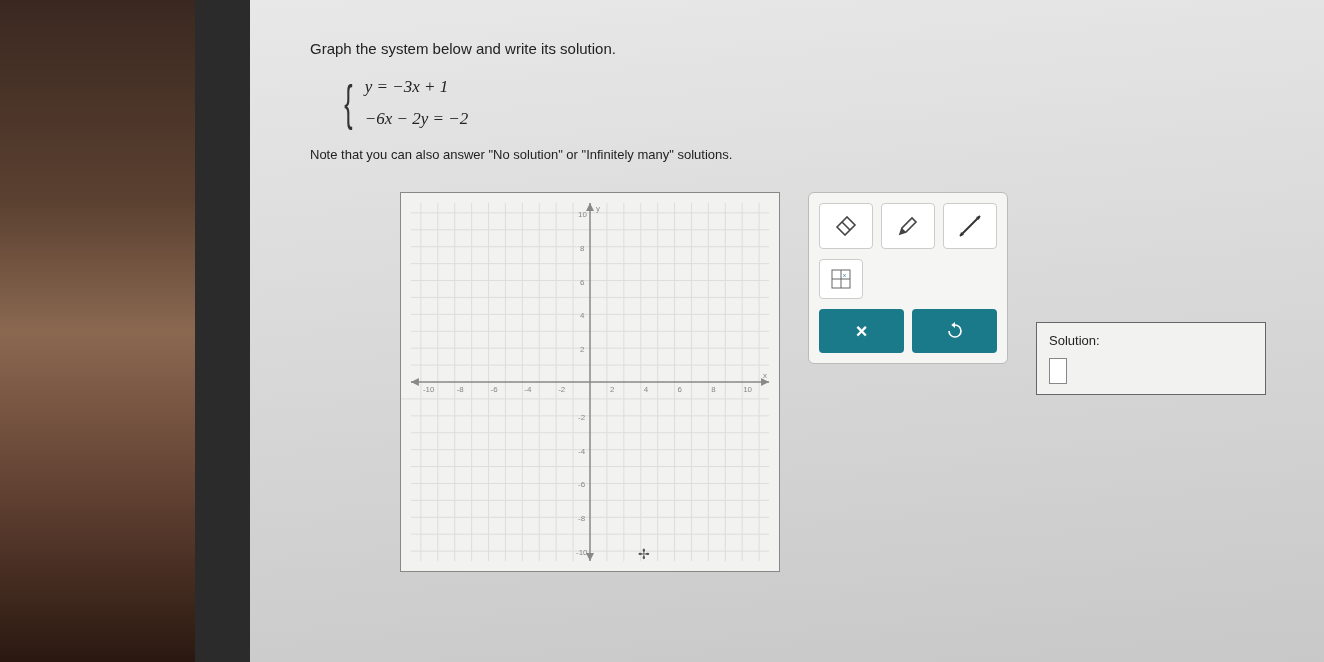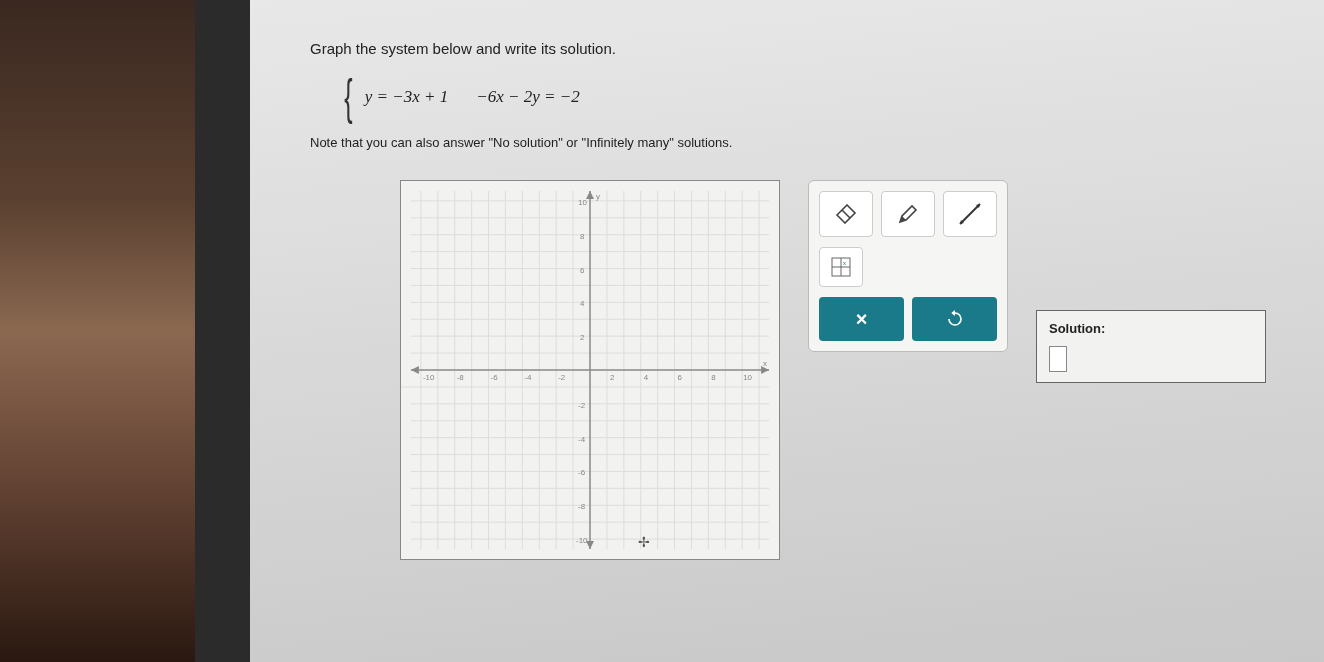--- a/index.html
+++ b/index.html
@@ -43,22 +43,22 @@
   .brace {
     font-size: 50px;
     font-weight: 200;
     color: #333;
     margin-right: 8px;
     line-height: 0.8;
     transform: scaleX(0.5);
   }
   .equations {
     display: flex;
-    flex-direction: row;
-    gap: 28px;
+    flex-direction: column;
+    gap: 12px;
   }
   .eq {
     font-family: 'Times New Roman', serif;
     font-size: 17px;
     font-style: italic;
     color: #222;
   }
   .note-text {
     font-size: 13px;
     color: #222;
@@ -128,21 +128,21 @@
   }
   .solution-box {
     width: 230px;
     border: 1px solid #666;
     background: #f2f2f0;
     padding: 10px 12px;
     margin-top: 130px;
   }
   .solution-label {
     font-size: 13px;
-    font-weight: bold;
+    font-weight: normal;
     color: #222;
     margin-bottom: 10px;
   }
   .solution-input {
     width: 18px;
     height: 26px;
     border: 1px solid #888;
     background: #fff;
   }
   .cursor-plus {

